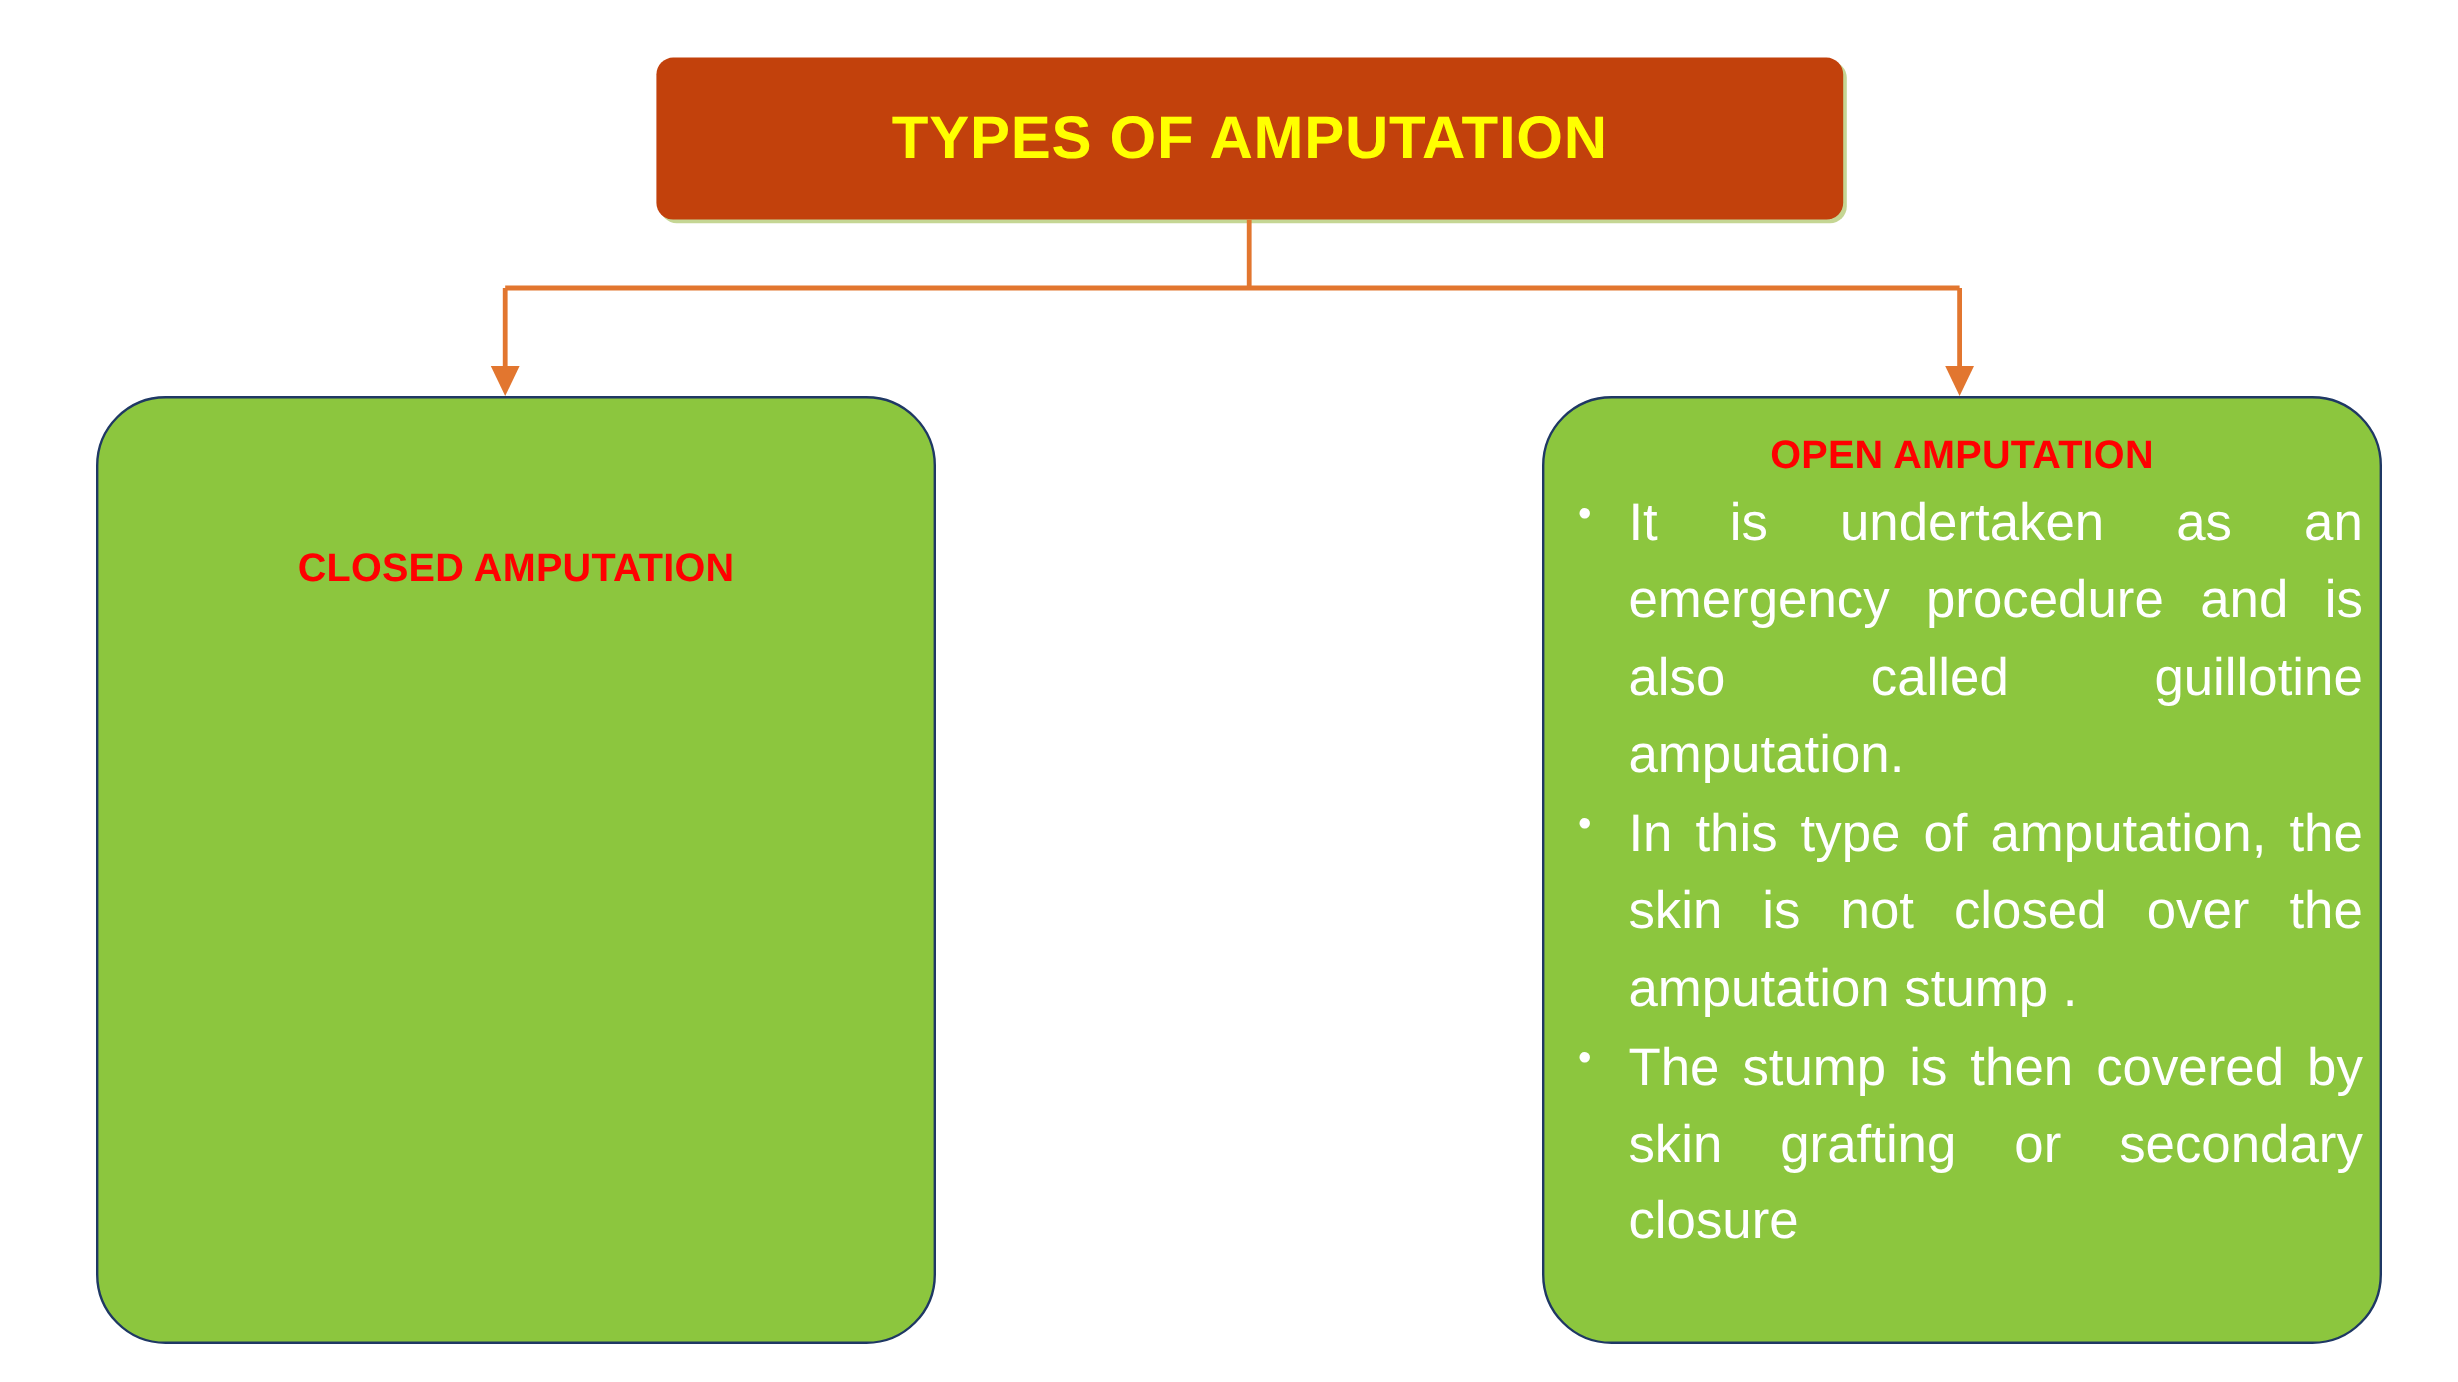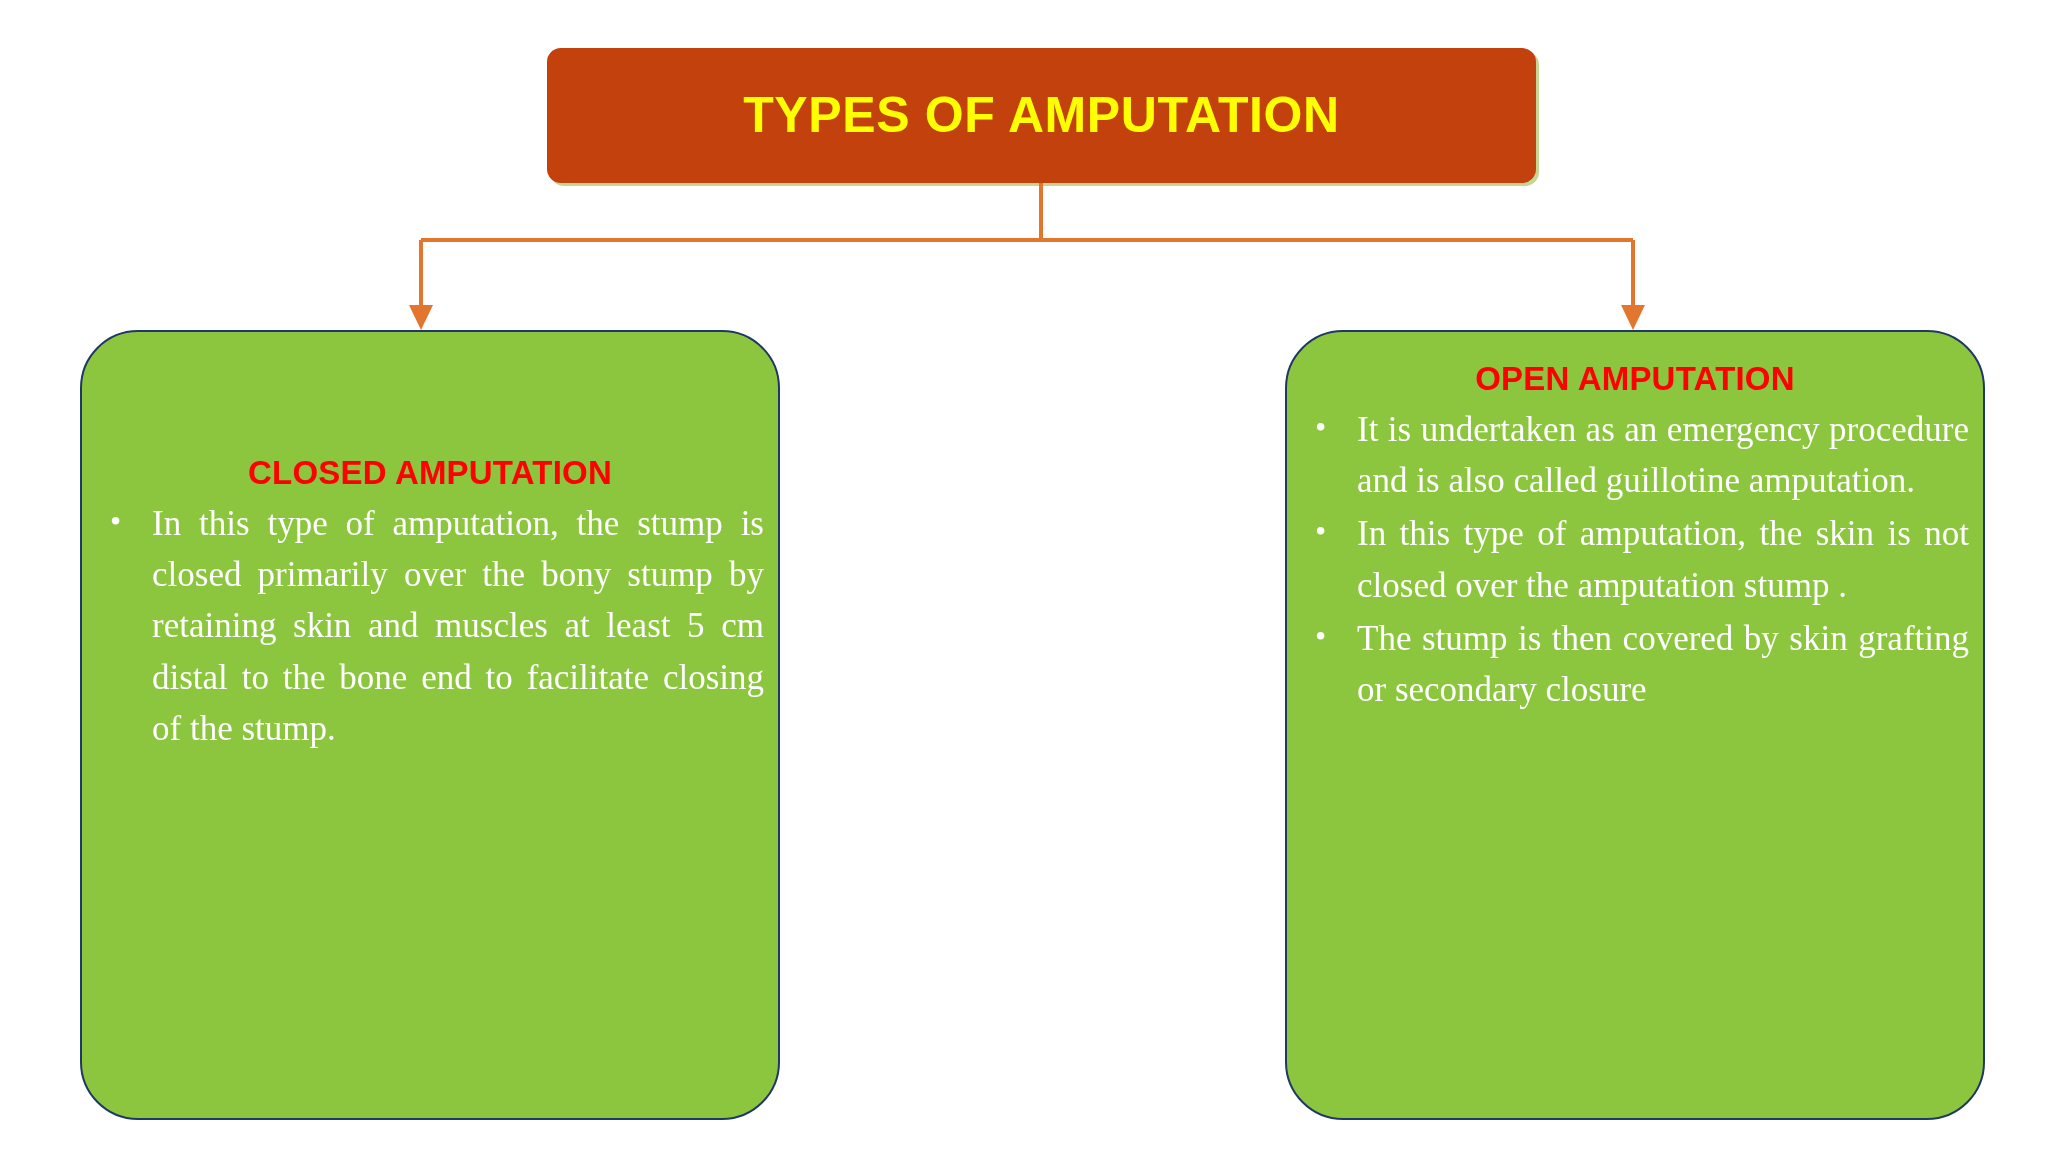--- a/index.html
+++ b/index.html
@@ -92,28 +92,27 @@
   }
 
   ul.bullets {
     list-style: none;
     margin: 0;
     padding: 0;
   }
   ul.bullets > li {
     position: relative;
     color: #FFFFFF;
-    font-size: 35px;
+    font-size: 44px;
     line-height: 1.46;
     text-align: justify;
     text-align-last: left;
     padding-left: 56px;
     margin: 0 0 2px 0;
     hyphens: none;
-    font-family: Liberation Serif, serif;
   }
   ul.bullets > li::before {
     content: "\2022";
     position: absolute;
     left: 14px;
     top: 0;
     color: #FFFFFF;
     font-size: 32px;
     line-height: 1.46;
   }
@@ -139,23 +138,20 @@
       <line x1="1633" y1="240" x2="1633" y2="312"></line>
     </g>
 
     <polygon points="421,330 409,305 433,305" fill="#E2762F"></polygon>
     <polygon points="1633,330 1621,305 1645,305" fill="#E2762F"></polygon>
   </svg>
 
   <div id="box-closed" class="content-box">
     <div class="box-inner">
       <div class="box-heading">CLOSED AMPUTATION</div>
-      <ul class="bullets">
-        <li>In this type of amputation, the stump is closed primarily over the bony stump by retaining skin and muscles at least 5 cm distal to the bone end to facilitate closing of the stump.</li>
-      </ul>
     </div>
   </div>
 
   <div id="box-open" class="content-box">
     <div class="box-inner">
       <div class="box-heading">OPEN AMPUTATION</div>
       <ul class="bullets">
         <li>It is undertaken as an emergency procedure and is also called guillotine amputation.</li>
         <li>In this type of amputation, the skin is not closed over the amputation stump .</li>
         <li>The stump is then covered by skin grafting or secondary  closure</li>

